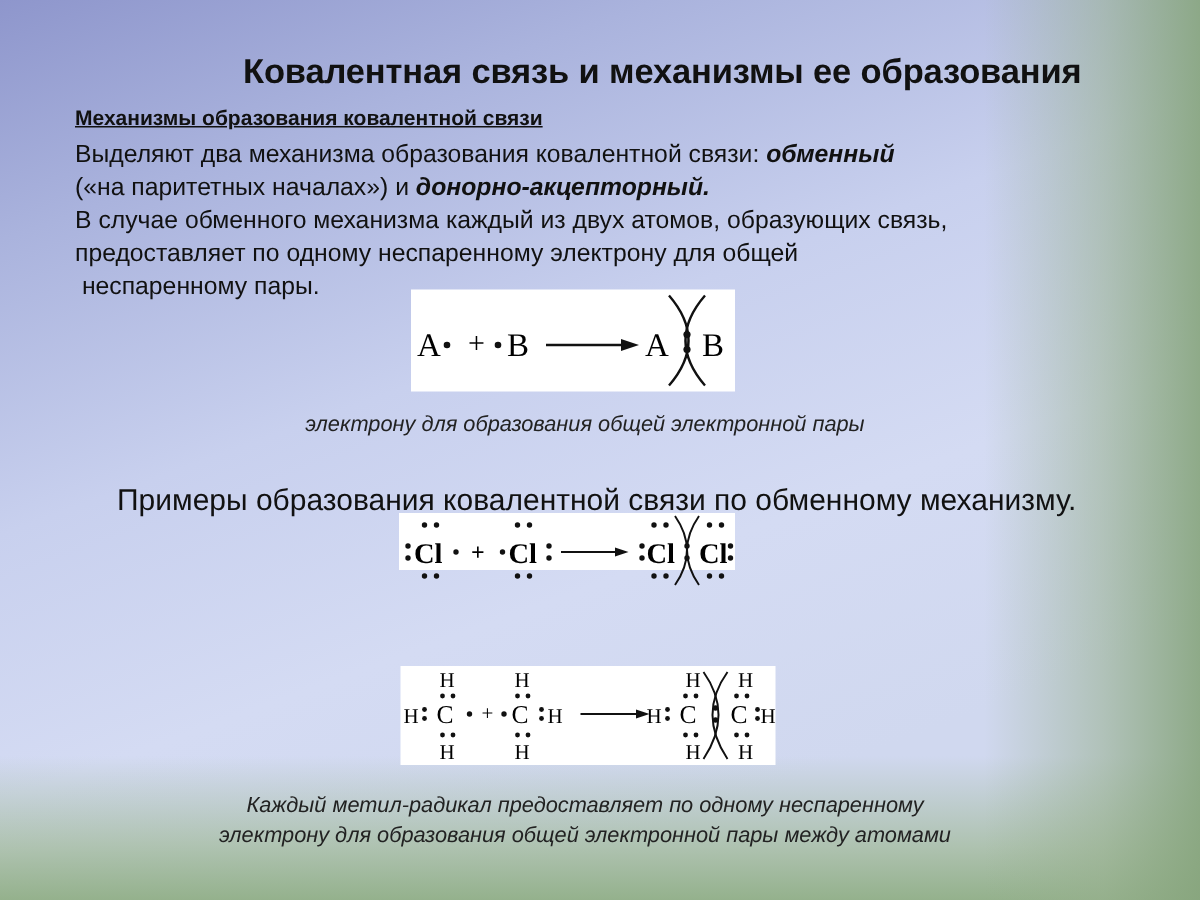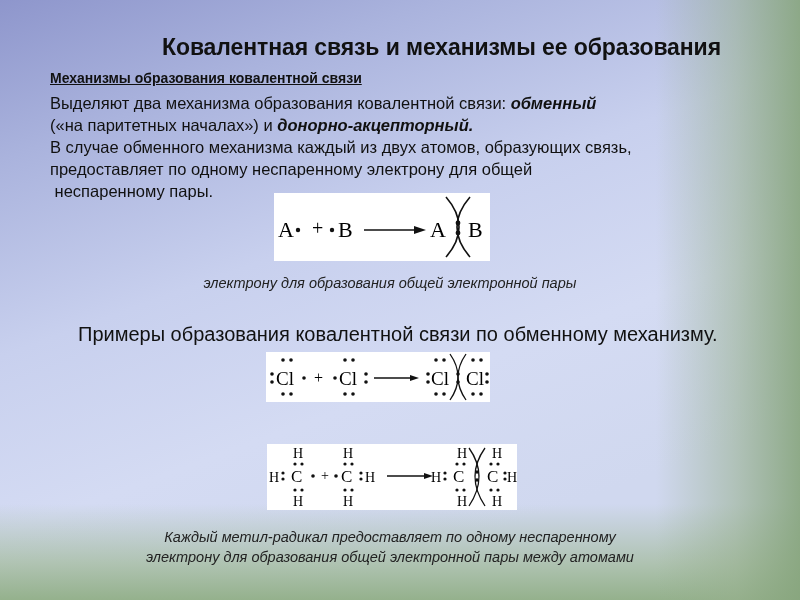--- a/index.html
+++ b/index.html
@@ -53,21 +53,21 @@
     <text x="194" y="44" font-size="22">B</text>
   </svg>
 </div>
 
 <div class="abs caption" style="left:130px; top:273px; width:520px;">
   <div>электрону для образования общей электронной пары</div>
 </div>
 
 <div class="abs examples">Примеры образования ковалентной связи по обменному механизму.</div>
 
-<div class="abs eq-box" style="left:266px; top:352px; width:224px; height:50px;">
+<div class="abs eq-box" style="left:266px; top:342px; width:224px; height:38px;font-weight:bold;">
   <svg width="224" height="50" viewBox="0 0 224 50">
     <g fill="#111">
 
       <circle cx="6" cy="22" r="1.8"></circle>
         <circle cx="6" cy="30" r="1.8"></circle>
       <circle cx="17" cy="8" r="1.8"></circle>
         <circle cx="25" cy="8" r="1.8"></circle>
       <circle cx="17" cy="42" r="1.8"></circle>
         <circle cx="25" cy="42" r="1.8"></circle>
       <circle cx="38" cy="26" r="1.8"></circle>

